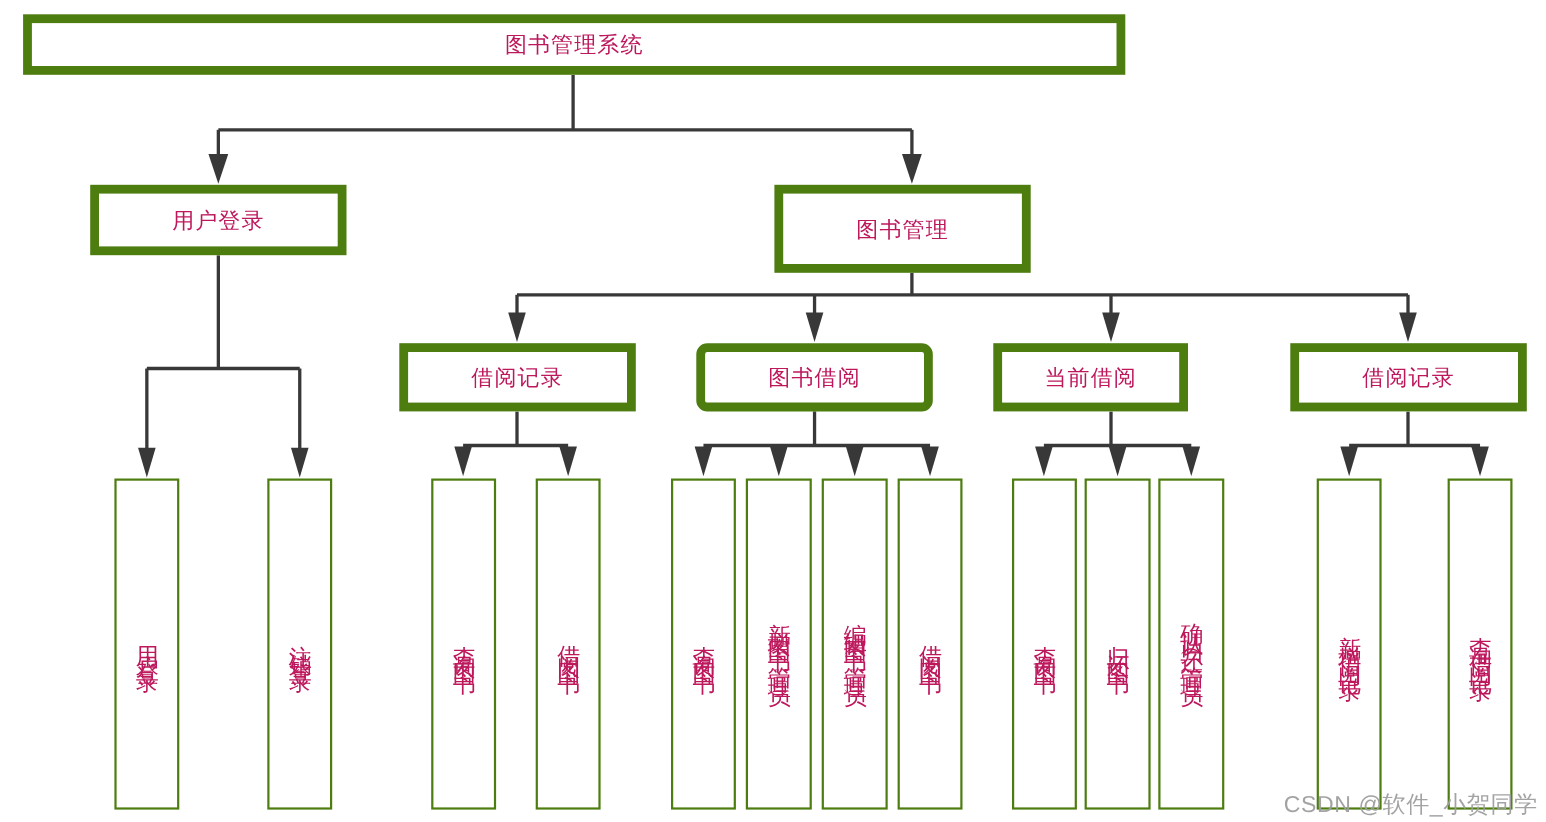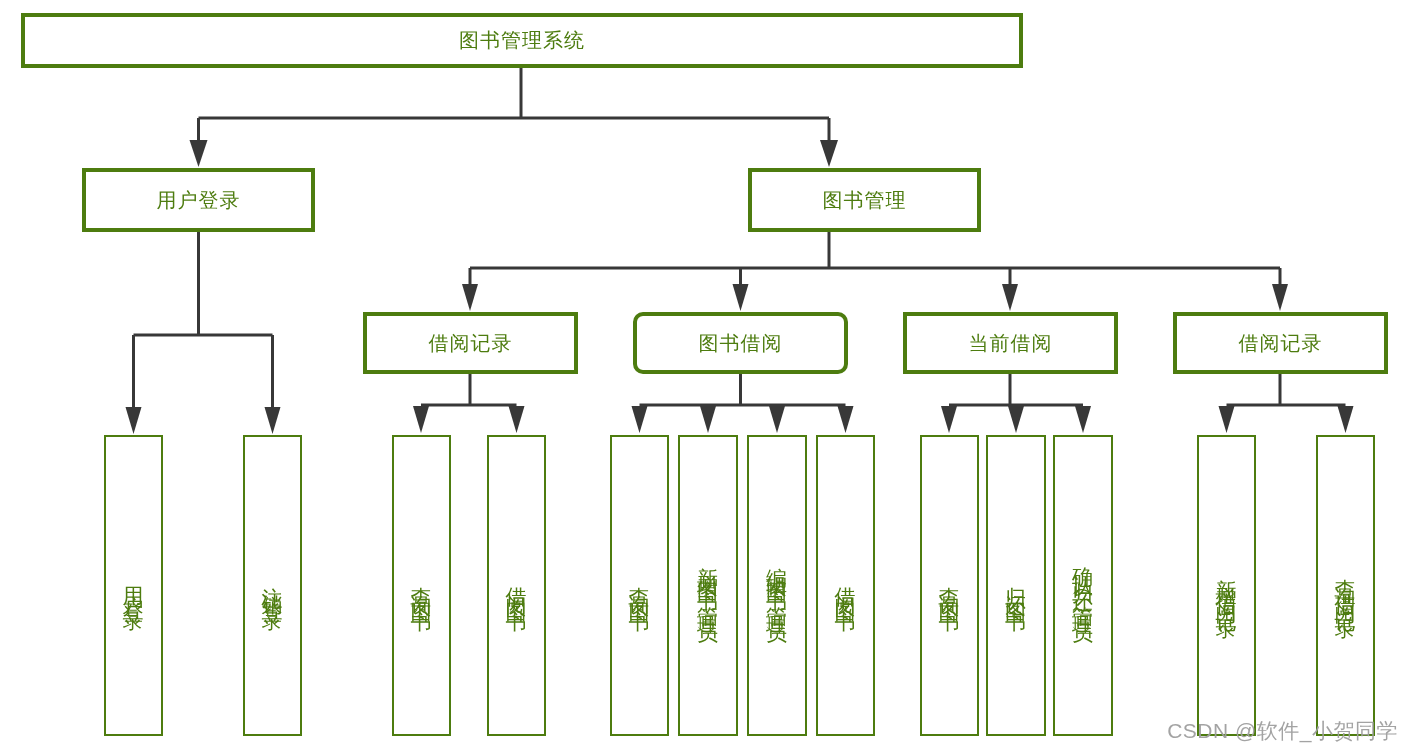--- a/index.html
+++ b/index.html
@@ -17,26 +17,26 @@
   }
   .connectors {
     position: absolute;
     left: 0; top: 0;
     width: 1405px;
     height: 747px;
   }
   .node {
     position: absolute;
     box-sizing: border-box;
-    border: 4px solid #4d7c0f;
+    border: 8px solid #4d7c0f;
     background: #ffffff;
     display: flex;
     align-items: center;
     justify-content: center;
-    color: #4d7c0f;
+    color: #be185d;
   }
   .node .lbl {
     font-size: 20px;
     letter-spacing: 1px;
     white-space: nowrap;
   }
   .leaf {
     border-width: 2.5px;
   }
   .leaf .lbl {
@@ -122,31 +122,31 @@
     </g>
   </svg>
 
   <div class="node" style="left:21px; top:13px; width:1002px; height:55px;">
     <span class="lbl">图书管理系统</span>
   </div>
 
   <div class="node" style="left:82px; top:168px; width:233px; height:64px;">
     <span class="lbl">用户登录</span>
   </div>
-  <div class="node" style="left:748px; top:168px; width:233px; height:64px;">
+  <div class="node" style="left:704px; top:168px; width:233px; height:80px;">
     <span class="lbl">图书管理</span>
   </div>
 
   <div class="node" style="left:363px; top:312px; width:215px; height:62px;">
     <span class="lbl">借阅记录</span>
   </div>
   <div class="node" style="left:633px; top:312px; width:215px; height:62px;border-radius:10px;">
     <span class="lbl">图书借阅</span>
   </div>
-  <div class="node" style="left:903px; top:312px; width:215px; height:62px;">
+  <div class="node" style="left:903px; top:312px; width:177px; height:62px;">
     <span class="lbl">当前借阅</span>
   </div>
   <div class="node" style="left:1173px; top:312px; width:215px; height:62px;">
     <span class="lbl">借阅记录</span>
   </div>
 
   <div class="node leaf" style="left:104px; top:435px; width:59px; height:301px;">
     <span class="lbl">用户登录</span>
   </div>
   <div class="node leaf" style="left:243px; top:435px; width:59px; height:301px;">

